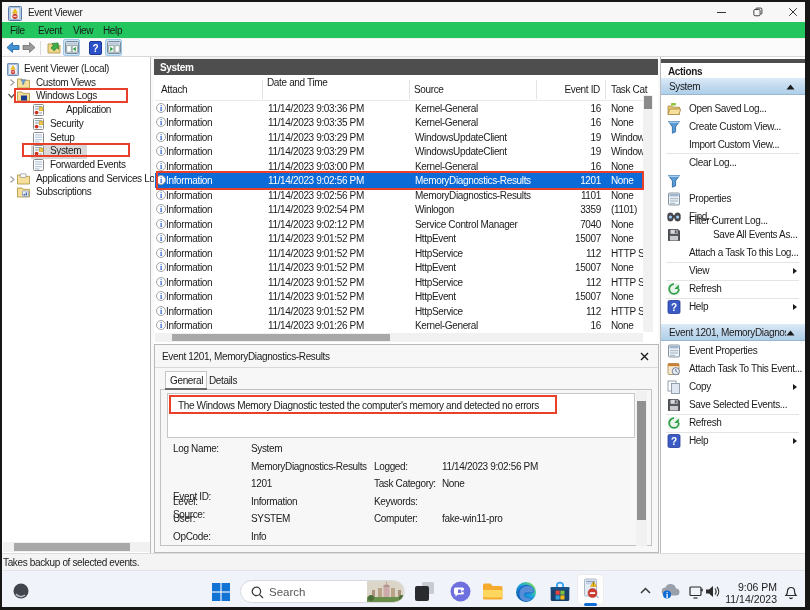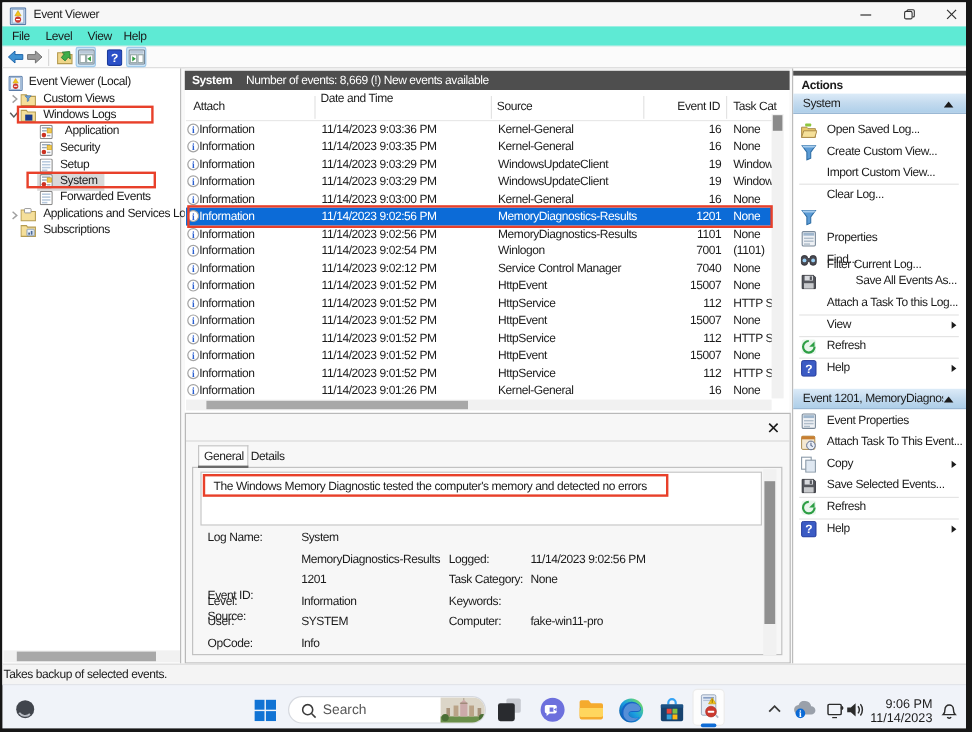--- a/index.html
+++ b/index.html
@@ -3,21 +3,21 @@
 <meta charset="utf-8">
 <style>
 *{margin:0;padding:0;box-sizing:border-box;}
 html,body{width:810px;height:610px;}
 body{position:relative;overflow:hidden;background:#161616;font-family:"Liberation Sans",sans-serif;}
 .abs{position:absolute;}
 .t{font-size:10px;letter-spacing:-0.35px;color:#1b1b1b;white-space:nowrap;line-height:14px;}
 .w{color:#fff;}
 #win{position:absolute;left:2px;top:2px;width:803px;height:568px;background:#f9f9f9;}
 #titlebar{position:absolute;left:0;top:0;width:100%;height:20px;background:#f7f7f7;}
-#menubar{position:absolute;left:0;top:20px;width:100%;height:17px;background:#5eead4;border-bottom:1px solid #f0f0f0;}
+#menubar{position:absolute;left:0;top:20px;width:100%;height:17px;background:#22c55e;border-bottom:1px solid #f0f0f0;}
 #toolbar{position:absolute;left:0;top:37px;width:100%;height:18px;background:#fbfbfb;border-bottom:1px solid #d8d8d8;}
 #tree{position:absolute;left:0;top:55px;width:149px;height:496px;background:#fff;border-right:1px solid #bcbcbc;}
 #midpane{position:absolute;left:152px;top:55px;width:504px;height:496px;background:#f0f0f0;}
 #actions{position:absolute;left:658px;top:55px;width:145px;height:496px;background:#fff;}
 .ai{position:absolute;left:29px;font-size:10px;letter-spacing:-0.35px;line-height:14px;color:#1b1b1b;white-space:nowrap;}
 .asep{position:absolute;left:6px;width:133px;height:1px;background:#e4e4e4;}
 .ahdr{position:absolute;left:1px;width:144px;height:17px;background:linear-gradient(180deg,#dcebf8 0%,#c3daee 50%,#aecfe9 100%);border-bottom:1px solid #9ab8d4;}
 .icn{position:absolute;left:7px;width:14px;height:14px;}
 #statusbar{position:absolute;left:0;top:551px;width:100%;height:17px;background:#f4f4f4;border-top:1px solid #dcdcdc;}
 #taskbar{position:absolute;left:2px;top:570px;width:803px;height:37px;background:#f0f3f9;border-top:1px solid #e2e4e9;}
@@ -50,21 +50,21 @@
     <svg class="abs" style="left:751px;top:5px;" width="10" height="10" viewBox="0 0 12 12" fill="none" stroke="#333" stroke-width="1.1">
         <rect x="1" y="3" width="7.5" height="7.5" rx="1.5"></rect>
         <path d="M3.5 3 V2.3 a1 1 0 0 1 1-1 h5 a1.2 1.2 0 0 1 1.2 1.2 v5 a1 1 0 0 1 -1 1 h-0.7"></path>
       </svg>
     <svg class="abs" style="left:786px;top:5px;" width="10" height="10" viewBox="0 0 12 12" stroke="#333" stroke-width="1.2">
         <path d="M1.5 1.5 L10.5 10.5 M10.5 1.5 L1.5 10.5"></path>
       </svg>
   </div>
   <div id="menubar">
     <div class="abs t" style="left:8px;top:2px;">File</div>
-    <div class="abs t" style="left:36px;top:2px;">Level</div>
+    <div class="abs t" style="left:36px;top:2px;">Event</div>
     <div class="abs t" style="left:71px;top:2px;">View</div>
     <div class="abs t" style="left:101px;top:2px;">Help</div>
   </div>
   <div id="toolbar">
     <svg class="abs" style="left:4px;top:3px;" width="14" height="12" viewBox="0 0 14 12">
         <path d="M6.5 0.5 L1 5.5 L6.5 10.5 L6.5 7.5 L13 7.5 L13 3.5 L6.5 3.5 Z" fill="#3f92d2" stroke="#1b62a8" stroke-width="0.8"></path>
       </svg>
     <svg class="abs" style="left:20px;top:3px;" width="14" height="12" viewBox="0 0 14 12">
         <path d="M7.5 0.5 L13 5.5 L7.5 10.5 L7.5 7.5 L1 7.5 L1 3.5 L7.5 3.5 Z" fill="#9a9a9a" stroke="#6f6f6f" stroke-width="0.8"></path>
       </svg>
@@ -120,21 +120,21 @@
       </svg>
     <div class="abs t" style="left:34px;top:32.4px;">Windows Logs</div>
     <svg class="abs" style="left:31px;top:47.1px;" width="11" height="12" viewBox="0 0 11 12">
         <rect x="0.5" y="0.5" width="10" height="11" rx="1" fill="#fff" stroke="#8a8a8a"></rect>
         <rect x="2" y="2" width="7" height="1.2" fill="#9ab"></rect>
         <rect x="2" y="4.4" width="4" height="1.2" fill="#9ab"></rect>
         <rect x="6.3" y="3.2" width="3.6" height="3.6" fill="#f2c84b" stroke="#c89a10" stroke-width="0.5"></rect>
         <circle cx="3.6" cy="8.6" r="1.9" fill="#cc3322"></circle>
         <rect x="6.2" y="8.4" width="2.8" height="1.2" fill="#9ab"></rect>
       </svg>
-    <div class="abs t" style="left:52px;top:46.1px;">Application</div>
+    <div class="abs t" style="left:64px;top:46.1px;">Application</div>
     <svg class="abs" style="left:31px;top:60.8px;" width="11" height="12" viewBox="0 0 11 12">
         <rect x="0.5" y="0.5" width="10" height="11" rx="1" fill="#fff" stroke="#8a8a8a"></rect>
         <rect x="2" y="2" width="7" height="1.2" fill="#9ab"></rect>
         <rect x="2" y="4.4" width="4" height="1.2" fill="#9ab"></rect>
         <rect x="6.3" y="3.2" width="3.6" height="3.6" fill="#f2c84b" stroke="#c89a10" stroke-width="0.5"></rect>
         <circle cx="3.6" cy="8.6" r="1.9" fill="#cc3322"></circle>
         <rect x="6.2" y="8.4" width="2.8" height="1.2" fill="#9ab"></rect>
       </svg>
     <div class="abs t" style="left:48px;top:59.8px;">Security</div>
     <svg class="abs" style="left:31px;top:74.5px;" width="11" height="12" viewBox="0 0 11 12">
@@ -177,21 +177,20 @@
         <rect x="6.5" y="7.8" width="1.5" height="1.8" fill="#4a6a9a"></rect>
         <rect x="8.6" y="6.4" width="1.5" height="3.2" fill="#4a6a9a"></rect>
       </svg>
     <div class="abs t" style="left:34px;top:128.3px;">Subscriptions</div>
     <div class="abs" style="left:1px;top:485px;width:147px;height:10px;background:#f1f1f1;"></div>
     <div class="abs" style="left:12px;top:486px;width:116px;height:8px;background:#a8a8a8;"></div>
   </div>
   <div id="midpane">
     <div class="abs" style="left:0;top:2px;width:504px;height:16px;background:#4e4e4e;">
       <span class="abs t w" style="left:6px;top:1.5px;font-weight:bold;">System</span>
-      <span class="abs t w" style="left:51px;top:1.5px;">Number of events: 8,669 (!) New events available</span>
     </div>
     <div class="abs" style="left:0;top:18px;width:504px;height:277px;background:#fff;"></div>
     <div class="abs t" style="left:7px;top:26px;">Attach</div>
     <div class="abs t" style="left:113px;top:19px;">Date and Time</div>
     <div class="abs t" style="left:260px;top:26px;">Source</div>
     <div class="abs t" style="right:58px;top:26px;">Event ID</div>
     <div class="abs t" style="left:457px;top:26px;">Task Cat</div>
     <div class="abs" style="left:108px;top:23px;width:1px;height:19px;background:#e3e3e3;"></div>
     <div class="abs" style="left:255px;top:23px;width:1px;height:19px;background:#e3e3e3;"></div>
     <div class="abs" style="left:382px;top:23px;width:1px;height:19px;background:#e3e3e3;"></div>
@@ -268,21 +267,21 @@
           <span class="c4">1101</span>
           <span class="c5">None</span>
         </div>
       <div class="row" style="top:145.0px;">
           <span class="ic">
             <i>i</i>
           </span>
           <span class="c1">Information</span>
           <span class="c2">11/14/2023 9:02:54 PM</span>
           <span class="c3">Winlogon</span>
-          <span class="c4">7001</span>
+          <span class="c4">3359</span>
           <span class="c5">(1101)</span>
         </div>
       <div class="row" style="top:159.5px;">
           <span class="ic">
             <i>i</i>
           </span>
           <span class="c1">Information</span>
           <span class="c2">11/14/2023 9:02:12 PM</span>
           <span class="c3">Service Control Manager</span>
           <span class="c4">7040</span>
@@ -357,20 +356,21 @@
           <span class="c3">Kernel-General</span>
           <span class="c4">16</span>
           <span class="c5">None</span>
         </div>
     </div>
     <div class="abs" style="left:489px;top:38px;width:10px;height:237px;background:#f1f1f1;"></div>
     <div class="abs" style="left:490px;top:39px;width:8px;height:13px;background:#8a8a8a;"></div>
     <div class="abs" style="left:1px;top:276px;width:488px;height:9px;background:#f1f1f1;"></div>
     <div class="abs" style="left:18px;top:277px;width:218px;height:7px;background:#a8a8a8;"></div>
     <div id="details">
+      <div class="abs t" style="left:7px;top:5px;">Event 1201, MemoryDiagnostics-Results</div>
       <svg class="abs" style="left:485px;top:7px;" width="9" height="9" viewBox="0 0 9 9" stroke="#1b1b1b" stroke-width="1.4">
           <path d="M1 1 L8 8 M8 1 L1 8"></path>
         </svg>
       <div class="abs" style="left:0;top:22px;width:503px;height:1px;background:#d9d9d9;"></div>
       <div class="abs" style="left:5px;top:44px;width:492px;height:157px;background:#f7f7f7;border:1px solid #c2c2c2;"></div>
       <div class="abs" style="left:10px;top:26px;width:42px;height:18px;background:#fcfcfc;border:1px solid #c6c6c6;border-bottom:none;z-index:3;"></div>
       <div class="abs" style="left:10px;top:42.5px;width:42px;height:2.5px;background:#6a6a6a;z-index:4;"></div>
       <div class="abs t" style="left:15px;top:29px;z-index:4;">General</div>
       <div class="abs t" style="left:54px;top:29px;">Details</div>
       <div class="abs" style="left:12px;top:48px;width:468px;height:45px;background:#fff;border:1px solid #c6c6c6;"></div>

